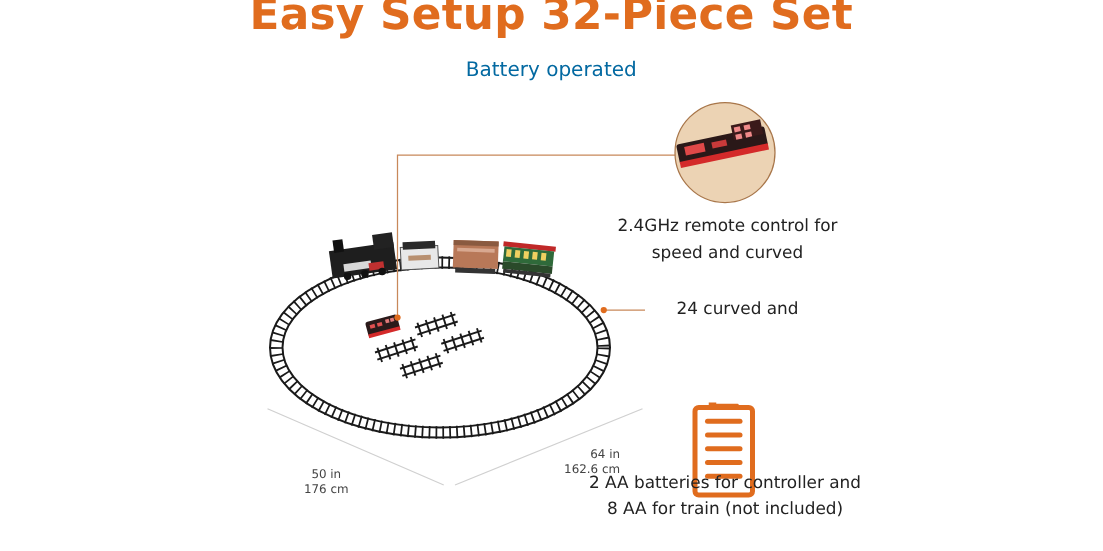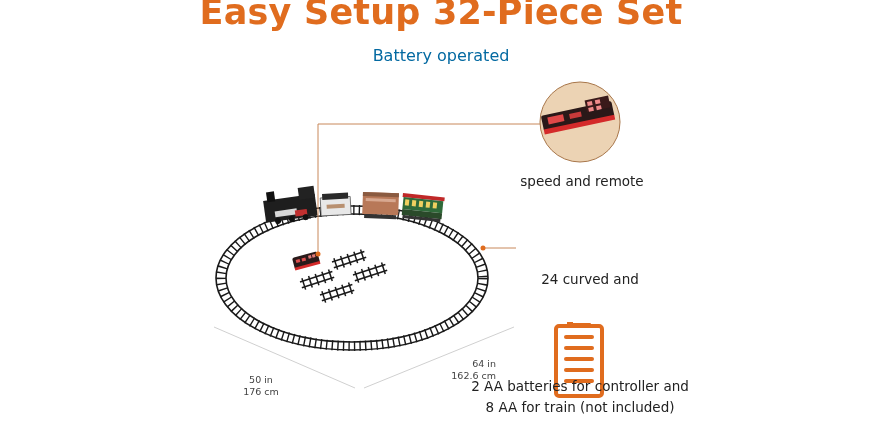--- a/index.html
+++ b/index.html
@@ -150,24 +150,25 @@
     <rect x="556" y="326" width="46" height="70" rx="3" fill="none" stroke="#e06c1e" stroke-width="4"></rect>
     <rect x="564" y="335" width="30" height="4" rx="2" fill="#e06c1e"></rect>
     <rect x="564" y="346" width="30" height="4" rx="2" fill="#e06c1e"></rect>
     <rect x="564" y="357" width="30" height="4" rx="2" fill="#e06c1e"></rect>
     <rect x="564" y="368" width="30" height="4" rx="2" fill="#e06c1e"></rect>
     <rect x="564" y="379" width="30" height="4" rx="2" fill="#e06c1e"></rect>
   </g>
 </svg>
 
 <div class="label" style="left:462px; top:171px; width:240px;">
-  <div>speed and remote</div>
+  <div>2.4GHz remote control for</div>
+  <div>speed and curved</div>
 </div>
 
-<div class="label" style="left:510px; top:237px; width:160px;margin-top:32px;">
+<div class="label" style="left:510px; top:237px; width:160px;">
   <div>24 curved and</div>
 </div>
 
 <div class="label" style="left:470px; top:376px; width:220px;">
   <div>2 AA batteries for controller and</div>
   <div>8 AA for train (not included)</div>
 </div>
 
 <div class="dim" style="left:236px; top:374px; width:50px;">
   <div>50 in</div>

